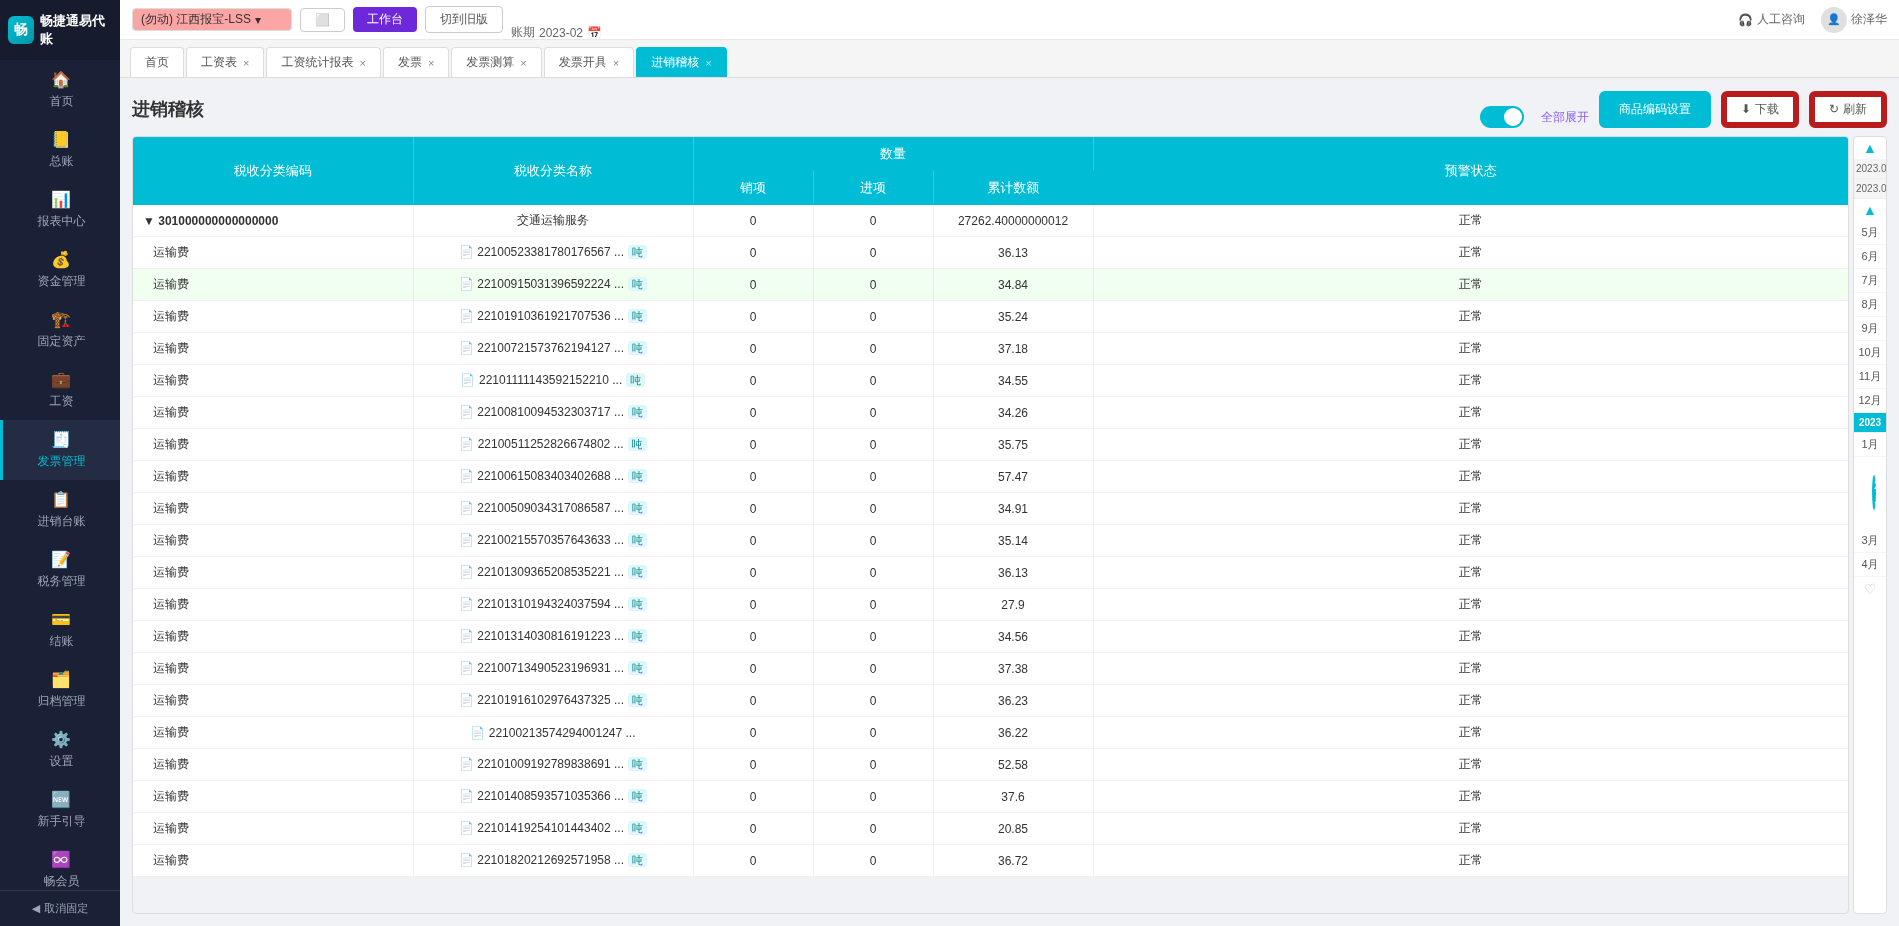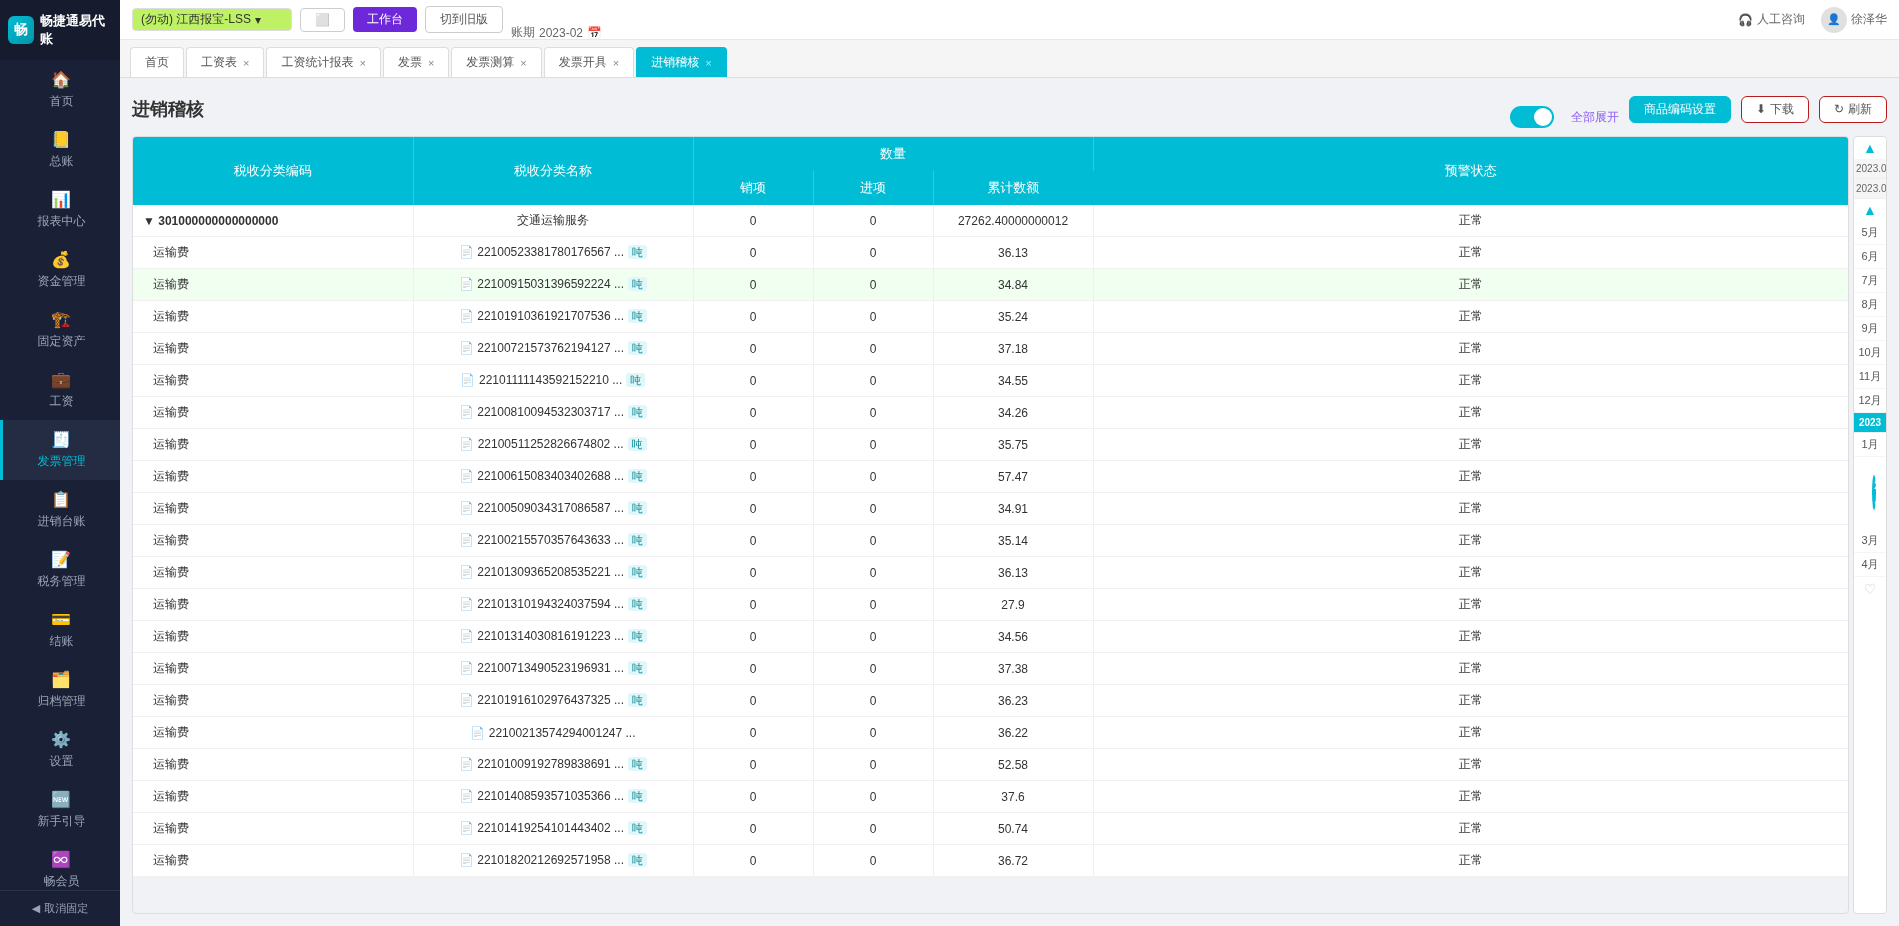--- a/index.html
+++ b/index.html
@@ -60,21 +60,21 @@
       background: #fff;
       display: flex;
       align-items: center;
       padding: 0 12px;
       border-bottom: 1px solid #e8e8e8;
       gap: 8px;
       flex-shrink: 0;
     }
     .company-selector {
       display: flex; align-items: center; gap: 4px;
-      background: #bef264; border: 1px solid #ddd; border-radius: 4px;
+      background: #fca5a5; border: 1px solid #ddd; border-radius: 4px;
       padding: 2px 8px; cursor: pointer; font-size: 12px; color: #333;
       min-width: 160px;
     }
     .topbar-btn {
       padding: 4px 14px; border-radius: 4px; border: none; cursor: pointer;
       font-size: 12px;
     }
     .btn-primary { background: #6d28d9; color: #fff; }
     .btn-outline { background: #fff; color: #555; border: 1px solid #ccc; }
     .period-label { font-size: 12px; color: #666; display: flex; align-items: center; gap: 4px; margin-top: 26px; }
@@ -120,21 +120,21 @@
     .toggle-switch {
       width: 44px; height: 22px; background: #00bcd4; border-radius: 11px;
       position: relative; cursor: pointer;
     }
     .toggle-switch::after {
       content: ''; position: absolute; width: 18px; height: 18px;
       background: #fff; border-radius: 50%; top: 2px; right: 2px;
       transition: 0.2s;
     }
     .action-btn {
-      padding: 4px 14px; border-radius: 6px; border: 1px solid #b91c1c;
+      padding: 4px 14px; border-radius: 6px; border: 6px solid #b91c1c;
       cursor: pointer; font-size: 12px; background: #fff; color: #555;
       display: flex; align-items: center; gap: 4px;
     }
     .action-btn.teal { background: #00bcd4; color: #fff; border-color: #00bcd4; }
 
     
     .table-wrap { flex: 1; overflow: hidden; display: flex; gap: 4px; }
     .table-main { flex: 1; overflow: auto; border: 1px solid #ddd; border-radius: 4px; }
     table { width: 100%; border-collapse: collapse; }
     thead tr { background: #00bcd4; color: #fff; }
@@ -544,21 +544,21 @@
       <td>正常</td>
     </tr>
               <tr>
       <td style="padding-left:20px">运输费</td>
       <td>
         <span style="color:#aaa">📄</span>
         22101419254101443402 ...<span style="background:#e0f7fa;color:#00838f;padding:1px 4px;border-radius:3px;font-size:11px;margin-left:4px;">吨</span>
       </td>
       <td>0</td>
       <td>0</td>
-      <td>50.74</td>
+      <td>20.85</td>
       <td>正常</td>
     </tr>
               <tr>
       <td style="padding-left:20px">运输费</td>
       <td>
         <span style="color:#aaa">📄</span>
         22101820212692571958 ...<span style="background:#e0f7fa;color:#00838f;padding:1px 4px;border-radius:3px;font-size:11px;margin-left:4px;">吨</span>
       </td>
       <td>0</td>
       <td>0</td>

